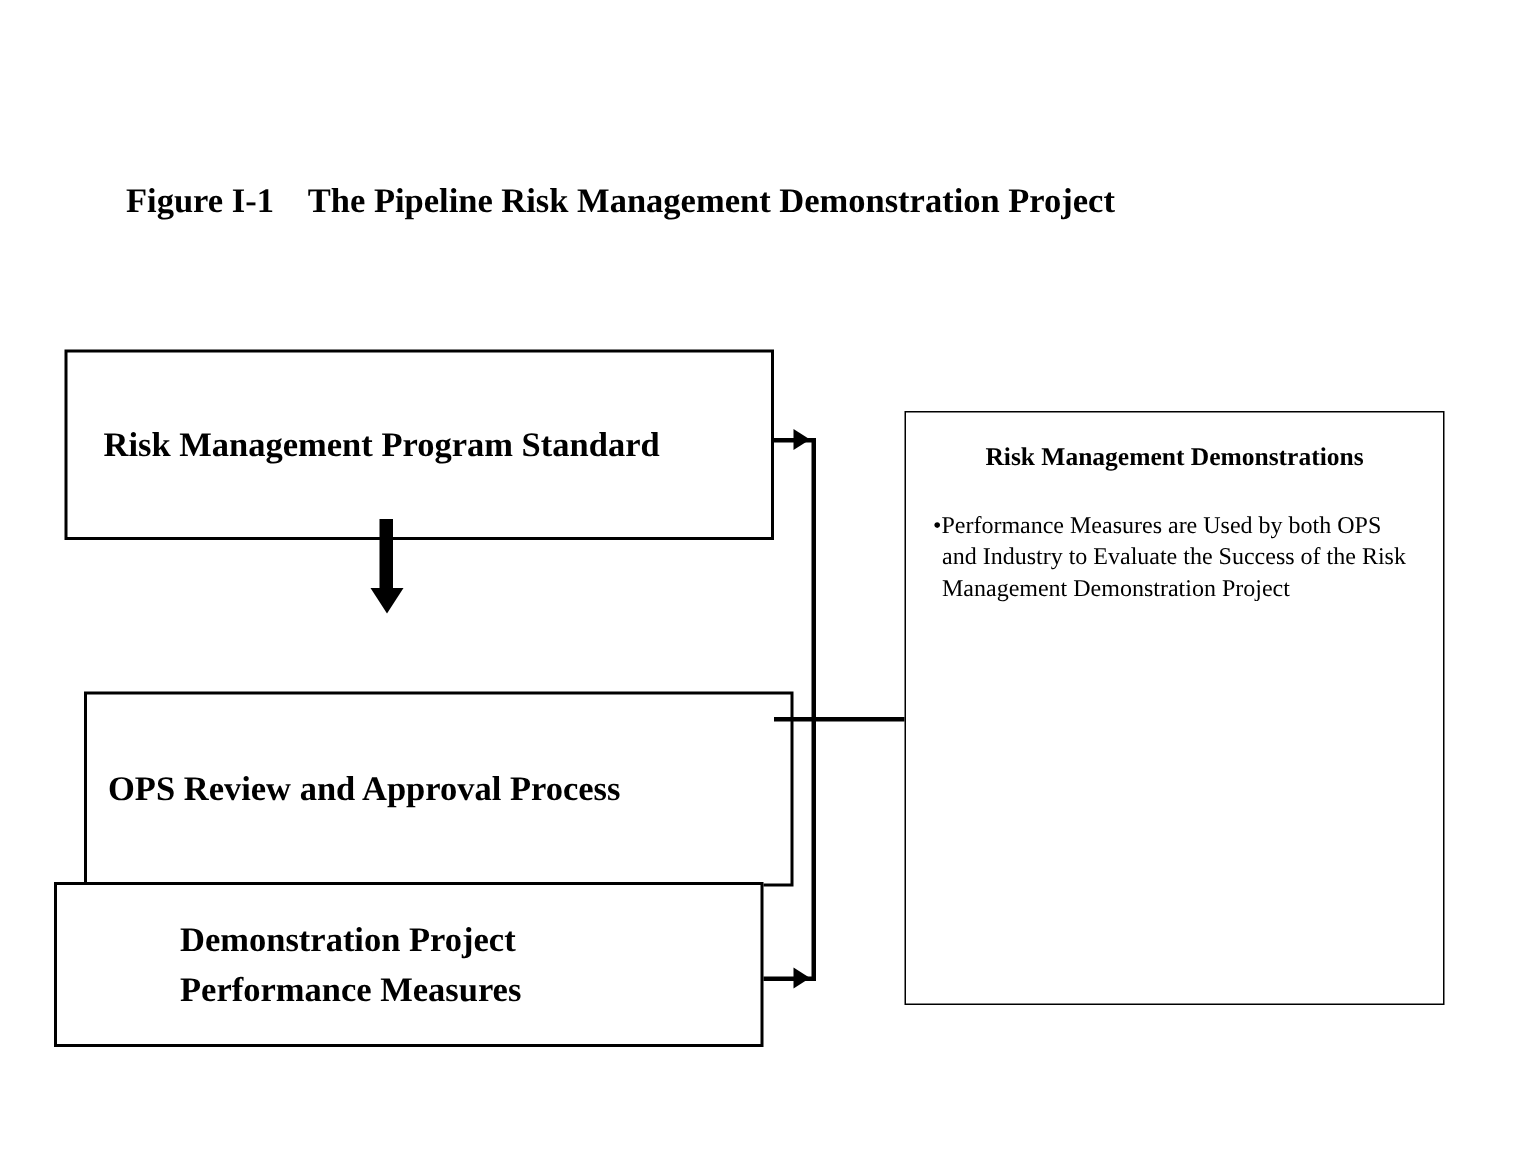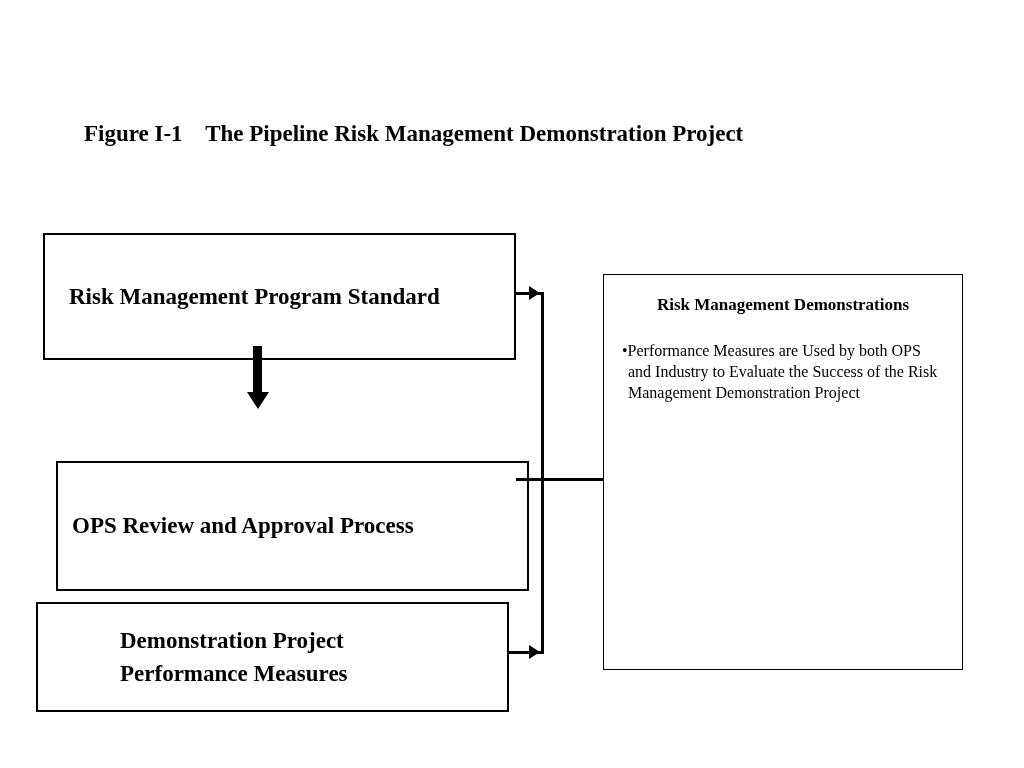--- a/index.html
+++ b/index.html
@@ -52,21 +52,21 @@
     left: 56px;
     top: 425px;
     width: 473px;
     height: 130px;
     padding-left: 14px;
     margin-top: 36px;
   }
 
   #box-measures {
     left: 36px;
-    top: 602px;
+    top: 588px;
     width: 473px;
     height: 110px;
     padding-left: 82px;
   }
   #box-measures .box-label {
     white-space: pre-line;
   }
 
   #panel-demos {
     position: absolute;

